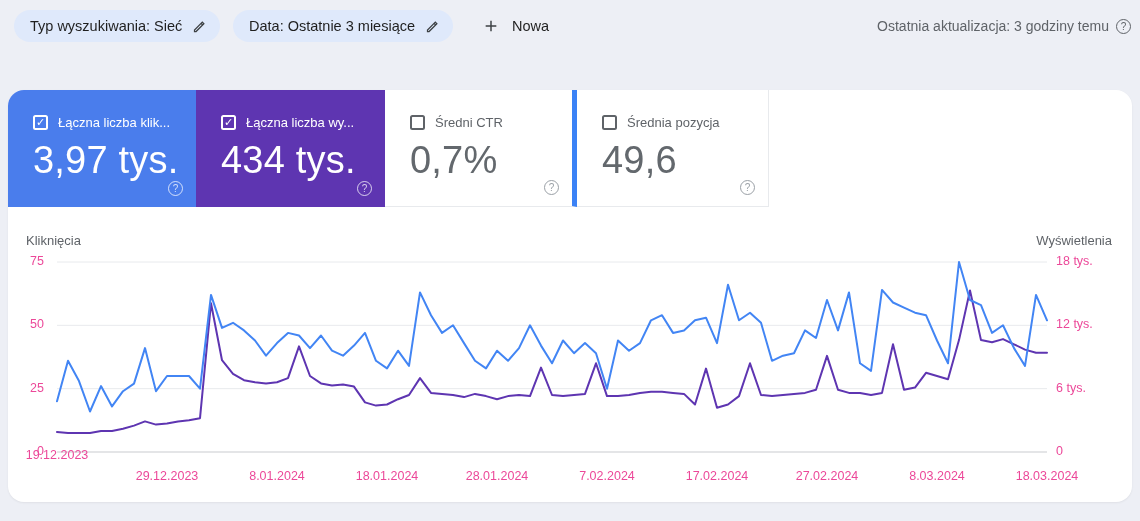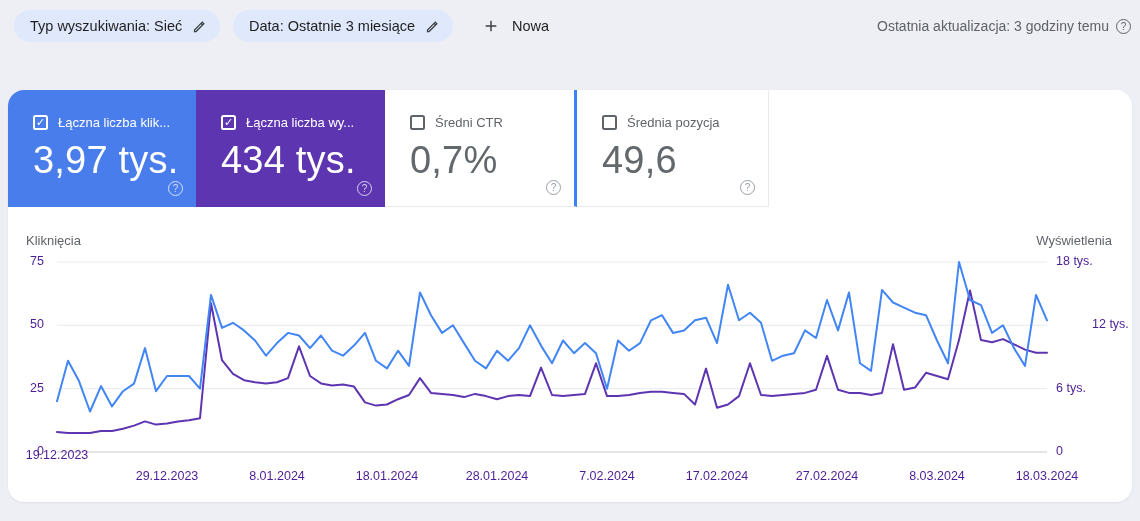--- a/index.html
+++ b/index.html
@@ -38,21 +38,21 @@
   
   .main-card{
     position:absolute;left:8px;top:90px;width:1124px;height:412px;
     background:#ffffff;border-radius:16px;overflow:hidden;
     box-shadow:0 1px 2px rgba(60,64,67,.08);
   }
   
   .metric-card{position:absolute;top:0;height:117px;box-sizing:border-box;cursor:pointer;}
   .mc0{left:0;width:188px;}
   .mc1{left:188px;width:189px;}
-  .mc2{left:377px;width:192px;border-right:3px solid #3b82f6;border-bottom:1px solid #e8eaed;background:#fff;}
+  .mc2{left:377px;width:192px;border-right:5px solid #3b82f6;border-bottom:1px solid #e8eaed;background:#fff;}
   .mc3{left:569px;width:192px;border-right:1px solid #e8eaed;border-bottom:1px solid #e8eaed;background:#fff;}
   .mc-inner{padding:25px 14px 0 25px;}
   .mc-labelrow{display:flex;align-items:center;gap:10px;}
   .checkbox{
     width:15px;height:15px;border-radius:2.5px;box-sizing:border-box;flex:0 0 auto;
     display:flex;align-items:center;justify-content:center;
     font-size:11px;font-weight:bold;line-height:1;cursor:pointer;
   }
   .metric-card.sel .checkbox{border:2px solid #ffffff;color:#ffffff;}
   .metric-card.unsel .checkbox{border:2px solid #5f6368;color:transparent;}
@@ -62,21 +62,21 @@
   .mc-value{margin-top:9px;font-size:38px;letter-spacing:.2px;}
   .metric-card.sel .mc-value{color:#ffffff;}
   .metric-card.unsel .mc-value{color:#63686d;}
   .mc-help{position:absolute;right:13px;bottom:11px;}
   .metric-card.sel .mc-help{border-color:rgba(255,255,255,.75);color:rgba(255,255,255,.75);}
   .metric-card.unsel .mc-help{border-color:#9aa0a6;color:#9aa0a6;}
   
   .axis-title{position:absolute;font-size:13px;color:#5f6368;white-space:nowrap;}
   .axis-title-left{left:18px;top:143px;}
   .axis-title-right{right:20px;top:143px;text-align:right;}
-  .tick-label{position:absolute;font-size:12.5px;color:#4c1d95;white-space:nowrap;}
+  .tick-label{position:absolute;font-size:12.5px;color:#ec4899;white-space:nowrap;}
   .ytick-left{width:36px;text-align:right;left:0;}
   .ytick-right{left:1048px;text-align:left;}
   .xtick{width:84px;text-align:center;top:379px;}
   #chart-svg{position:absolute;left:0;top:0;pointer-events:none;}
   .plot-hover{position:absolute;left:49px;top:172px;width:990px;height:190px;cursor:crosshair;}
 </style>
 </head>
 <body>
 
 <div class="topbar">
@@ -167,21 +167,21 @@
   <div id="y-left-ticks"></div>
   <div id="y-right-ticks"></div>
   <div id="x-ticks"></div>
   <div class="plot-hover"></div>
 <div class="tick-label ytick-left" style="top: 354px;">0</div>
     <div class="tick-label ytick-left" style="top: 290.67px;">25</div>
     <div class="tick-label ytick-left" style="top: 227.33px;">50</div>
     <div class="tick-label ytick-left" style="top: 164px;">75</div>
     <div class="tick-label ytick-right" style="top: 354px;">0</div>
     <div class="tick-label ytick-right" style="top: 290.67px;">6 tys.</div>
-    <div class="tick-label ytick-right" style="top: 227.33px; margin-left: 36px;">12 tys.</div>
+    <div class="tick-label ytick-right" style="top: 227.33px;">12 tys.</div>
     <div class="tick-label ytick-right" style="top: 164px;">18 tys.</div>
     <div class="tick-label xtick" style="top: 358px; left: 7px;">19.12.2023</div>
     <div class="tick-label xtick" style="top: 379px; left: 117px;">29.12.2023</div>
     <div class="tick-label xtick" style="top: 379px; left: 227px;">8.01.2024</div>
     <div class="tick-label xtick" style="top: 379px; left: 337px;">18.01.2024</div>
     <div class="tick-label xtick" style="top: 379px; left: 447px;">28.01.2024</div>
     <div class="tick-label xtick" style="top: 379px; left: 557px;">7.02.2024</div>
     <div class="tick-label xtick" style="top: 379px; left: 667px;">17.02.2024</div>
     <div class="tick-label xtick" style="top: 379px; left: 777px;">27.02.2024</div>
     <div class="tick-label xtick" style="top: 379px; left: 887px;">8.03.2024</div>

